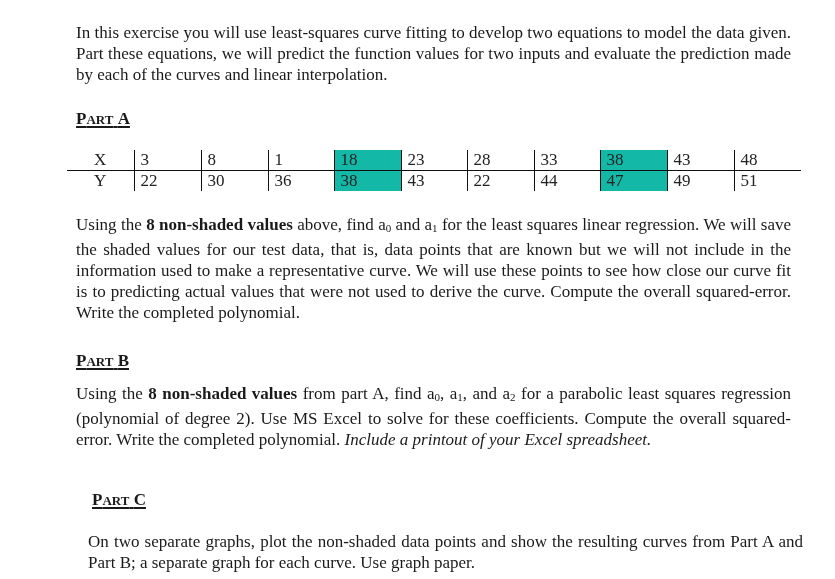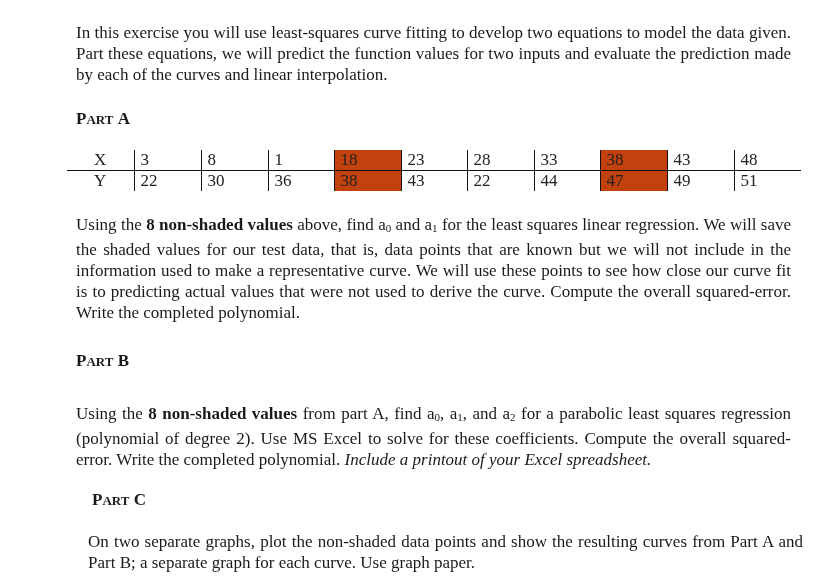--- a/index.html
+++ b/index.html
@@ -24,20 +24,21 @@
     p {
       margin: 0;
       font-size: 17px;
       line-height: 21px;
       text-align: justify;
       text-align-last: left;
     }
     .heading {
       font-size: 17px;
       font-weight: bold;
+      text-decoration: underline;
       text-underline-offset: 2px;
       text-decoration-thickness: 2px;
       letter-spacing: 0;
       margin: 0;
       line-height: 21px;
     }
     .heading .sc-big { font-size: 17px; }
     .heading .sc-small { font-size: 13px; }
 
     
@@ -58,21 +59,21 @@
       vertical-align: middle;
       text-align: left;
       color: #222;
     }
     .data-table td.label {
       border-left: none;
       text-align: center;
       padding: 0;
     }
     .data-table tr.row-x td { border-bottom: 1.5px solid #111; }
-    .data-table td.shaded { background: #c2410c; }
+    .data-table td.shaded { background: #14b8a6; }
 
     .sub { font-size: 11px; vertical-align: -2px; }
   </style>
 </head>
 <body>
 
 <div class="page">
   <p>In this exercise you will use least-squares curve fitting to develop two equations to model the data given.  Part these equations, we will predict the function values for two inputs and evaluate the prediction made by each of the curves and linear interpolation.</p>
 </div>
 
@@ -125,21 +126,21 @@
   </table>
 
 <div style="position:absolute; left:76px; top:214px; width:715px;">
   <p><span>Using the </span><b>8 non-shaded values</b><span> above, find a</span><span class="sub">0</span><span> and a</span><span class="sub">1</span><span> for the least squares linear regression.  We will save the shaded values for our test data, that is, data points that are known but we will not include in the information used to make a representative curve.  We will use these points to see how close our curve fit is to predicting actual values that were not used to derive the curve.  Compute the overall squared-error.  Write the completed polynomial.</span></p>
 </div>
 
 <div class="heading" style="position:absolute; left:76px; top:342px;margin-top:8px;">
   <span class="sc-big">P</span><span class="sc-small">ART</span>&nbsp;<span class="sc-big">B</span>
 </div>
 
-<div style="position:absolute; left:76px; top:383px; width:715px;margin-top:20px;">
+<div style="position:absolute; left:76px; top:383px; width:715px;">
   <p><span>Using the </span><b>8 non-shaded values</b><span> from part A, find a</span><span class="sub">0</span><span>, a</span><span class="sub">1</span><span>, and a</span><span class="sub">2</span><span> for a parabolic least squares regression (polynomial of degree 2).  Use MS Excel to solve for these coefficients.  Compute the overall squared-error.  Write the completed polynomial. </span><i>Include a printout of your Excel spreadsheet.</i></p>
 </div>
 
 <div class="heading" style="position:absolute; left:92px; top:489px;">
   <span class="sc-big">P</span><span class="sc-small">ART</span>&nbsp;<span class="sc-big">C</span>
 </div>
 
 <div style="position:absolute; left:88px; top:531px; width:715px;">
   <p>On two separate graphs, plot the non-shaded data points and show the resulting curves from Part A and Part B; a separate graph for each curve.  Use graph paper.</p>
 </div>

